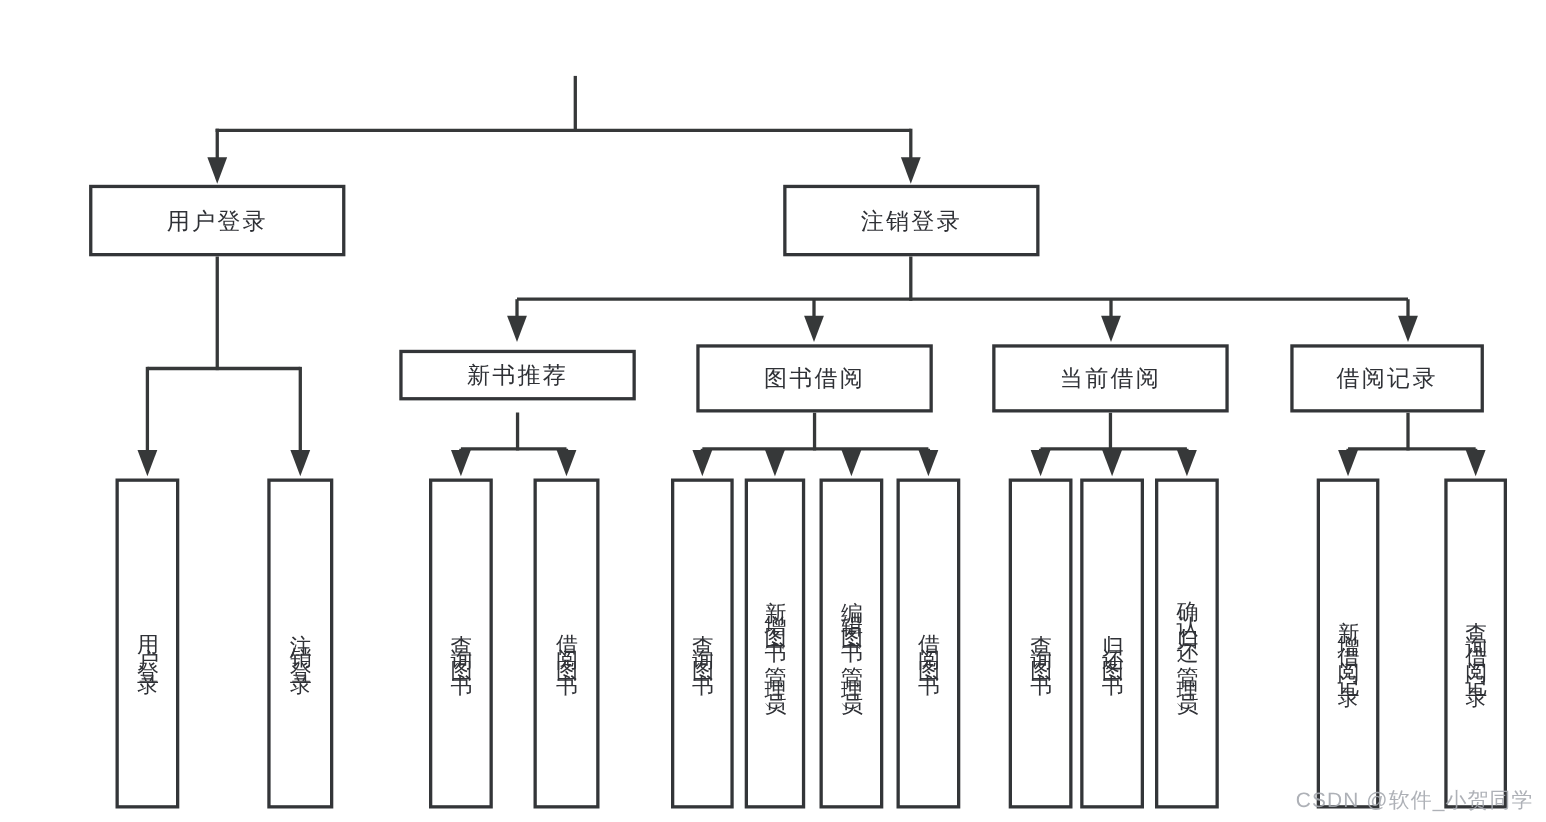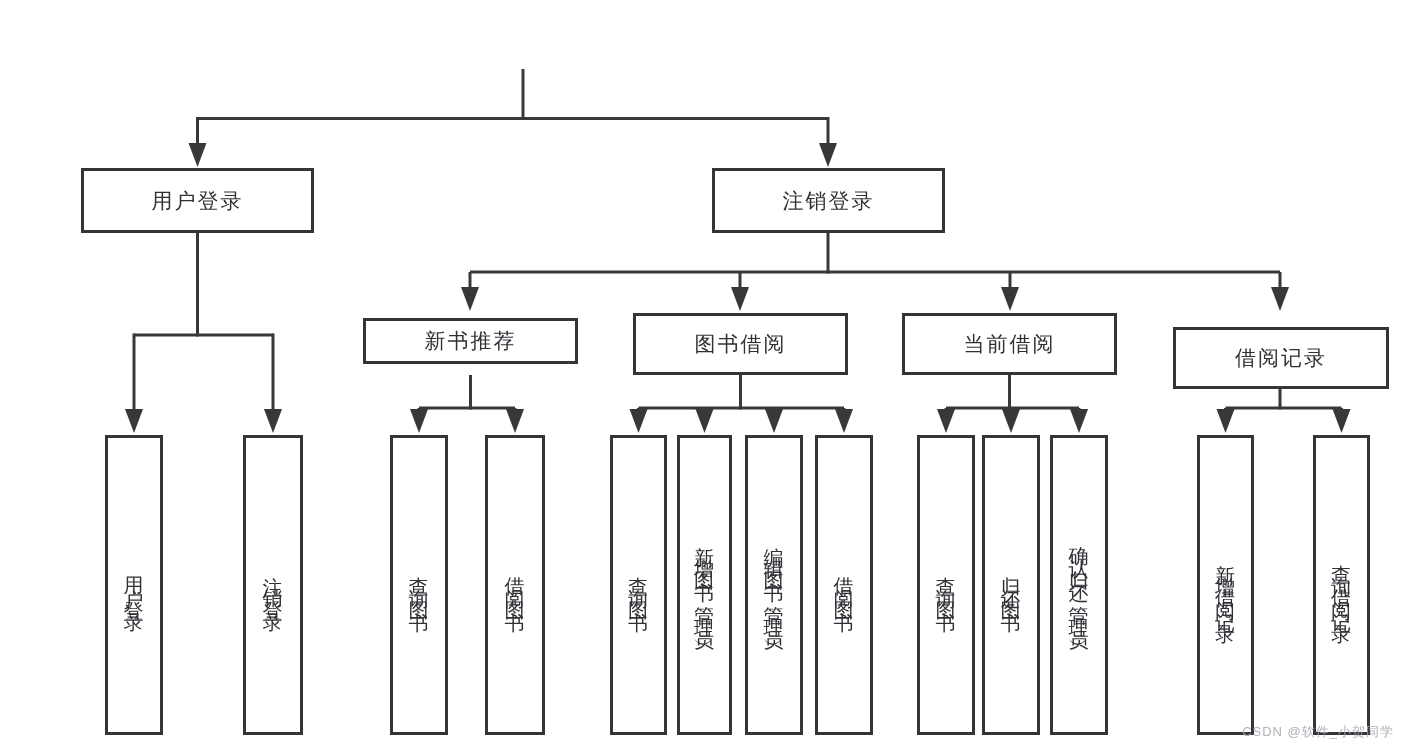--- a/index.html
+++ b/index.html
@@ -14,21 +14,21 @@
     color:#2f3136;z-index:2;
   }
   .h-box{font-size:21px;letter-spacing:2px;font-weight:400;}
   .root-box{border-width:2px;}
   .v-box span{
     writing-mode:vertical-rl;text-orientation:mixed;
     font-size:20px;letter-spacing:12px;white-space:nowrap;line-height:1;
   }
   .watermark{
     position:absolute;right:11px;bottom:6px;z-index:6;
-    font-size:13px;letter-spacing:1px;color:rgba(165,169,175,0.9);
+    font-size:19px;letter-spacing:1px;color:rgba(165,169,175,0.9);
   }
 </style>
 </head>
 <body>
 
 <div class="canvas">
 
   <svg class="connectors" viewBox="0 0 1405 747" xmlns="http://www.w3.org/2000/svg">
       <line x1="523" y1="69" x2="523" y2="120" stroke="#363839" stroke-width="3"></line>
       <line x1="196" y1="118.5" x2="828" y2="118.5" stroke="#363839" stroke-width="3"></line>
@@ -94,21 +94,21 @@
 
   <div class="box h-box" style="left:363px;top:318px;width:215px;height:46px;justify-content:center;">
     <span>新书推荐</span>
   </div>
   <div class="box h-box" style="left:902px;top:313px;width:215px;height:62px;">
     <span>当前借阅</span>
   </div>
   <div class="box h-box" style="left:633px;top:313px;width:215px;height:62px;">
     <span>图书借阅</span>
   </div>
-  <div class="box h-box" style="left:1173px;top:327px;width:216px;height:62px;">
+  <div class="box h-box" style="left:1173px;top:313px;width:176px;height:62px;">
     <span>借阅记录</span>
   </div>
 
   <div class="box v-box" style="left:105px;top:435px;width:58px;height:300px;">
     <span>用户登录</span>
   </div>
   <div class="box v-box" style="left:243px;top:435px;width:60px;height:300px;">
     <span>注销登录</span>
   </div>
 

